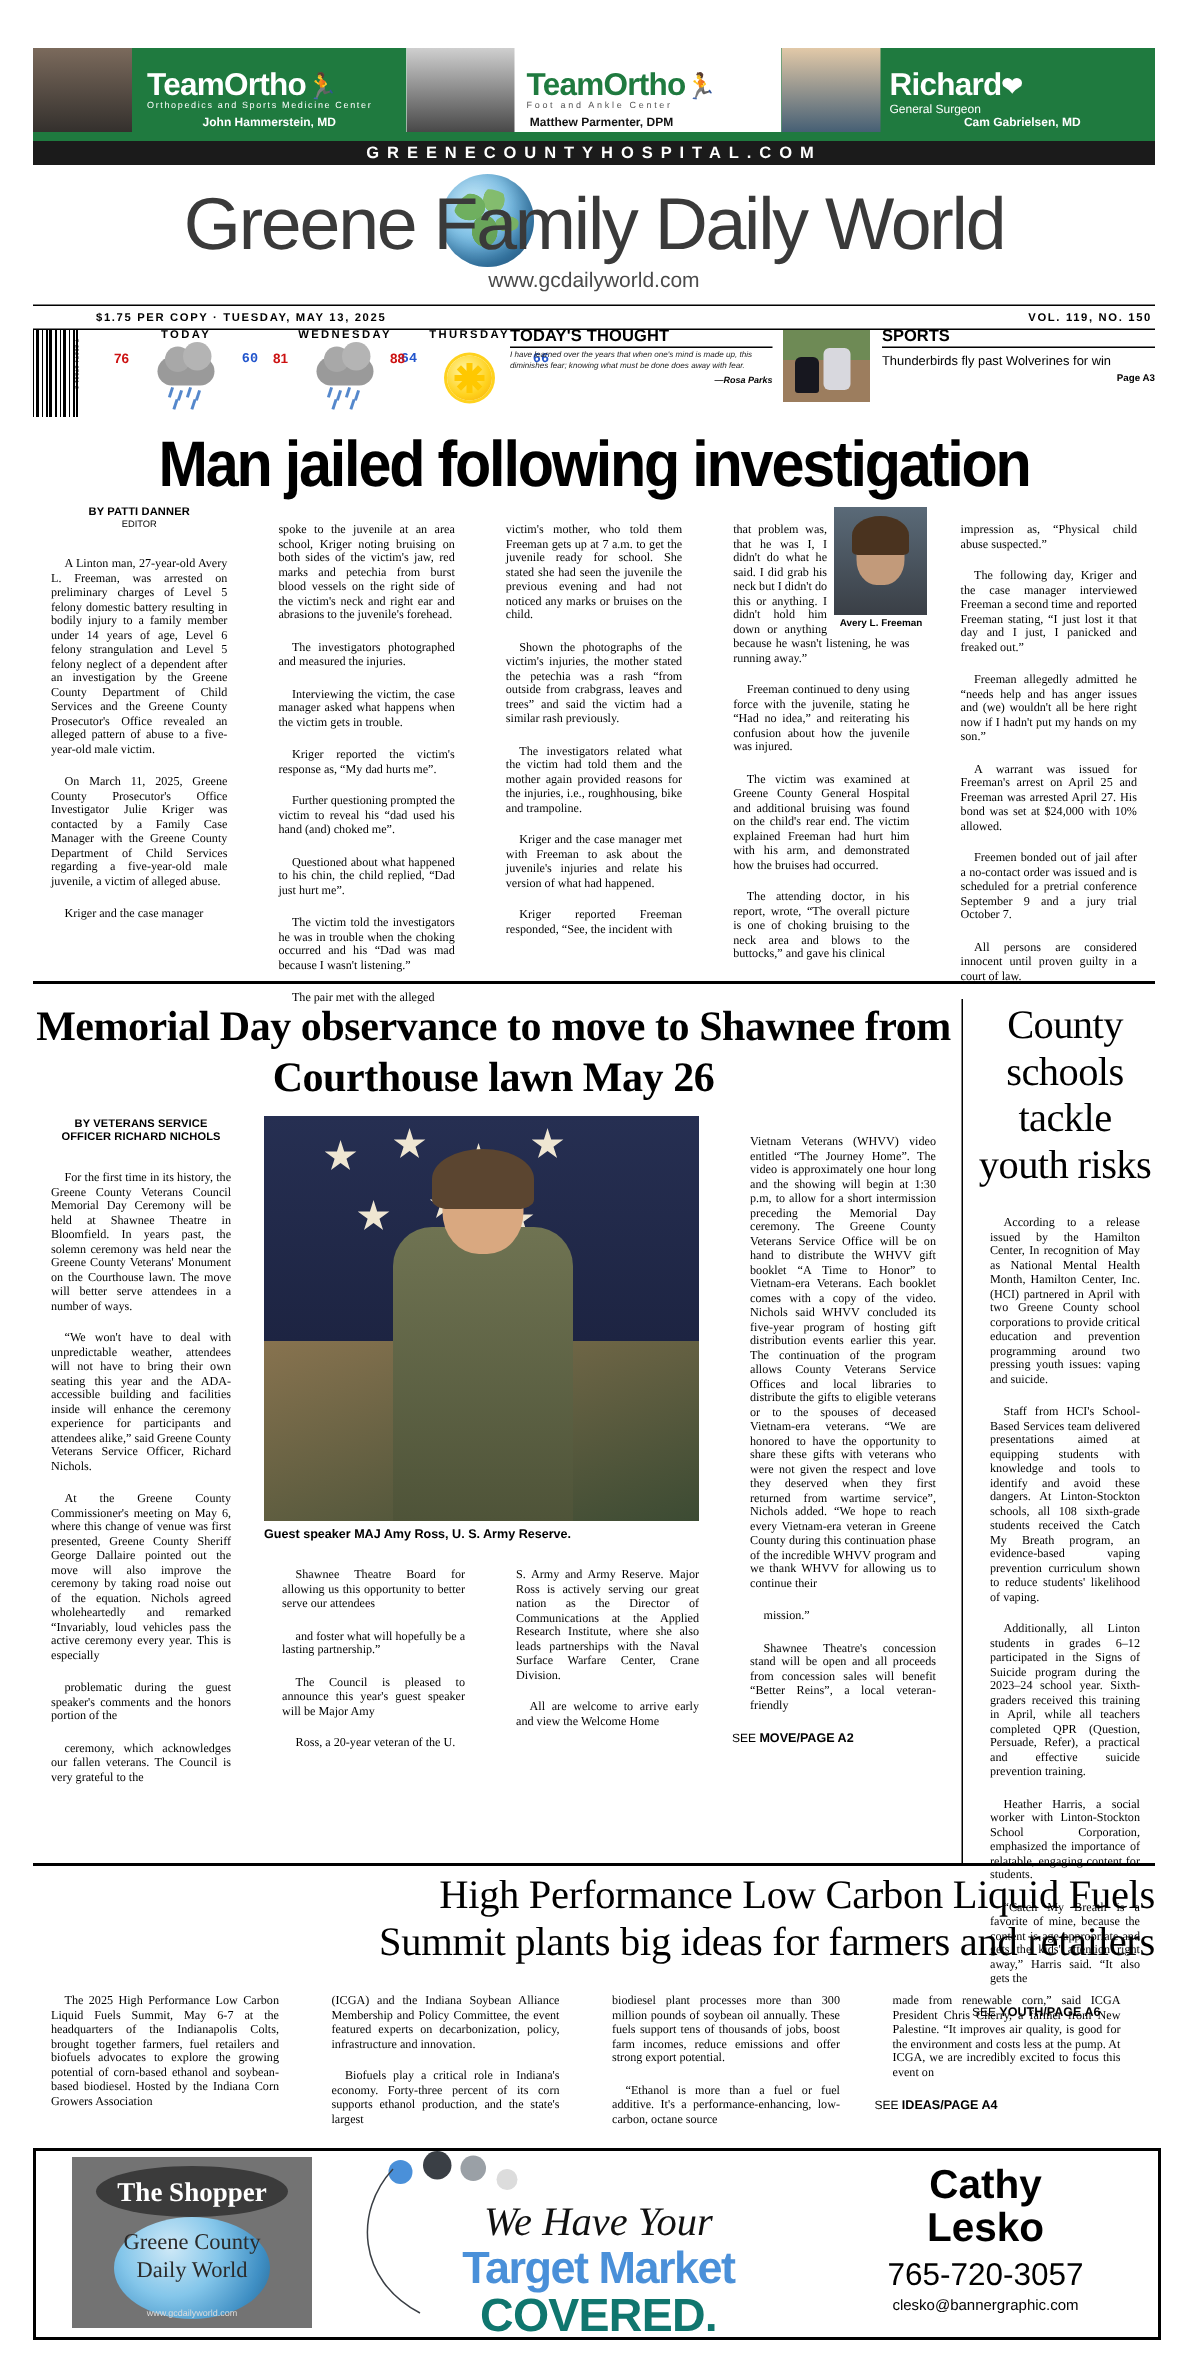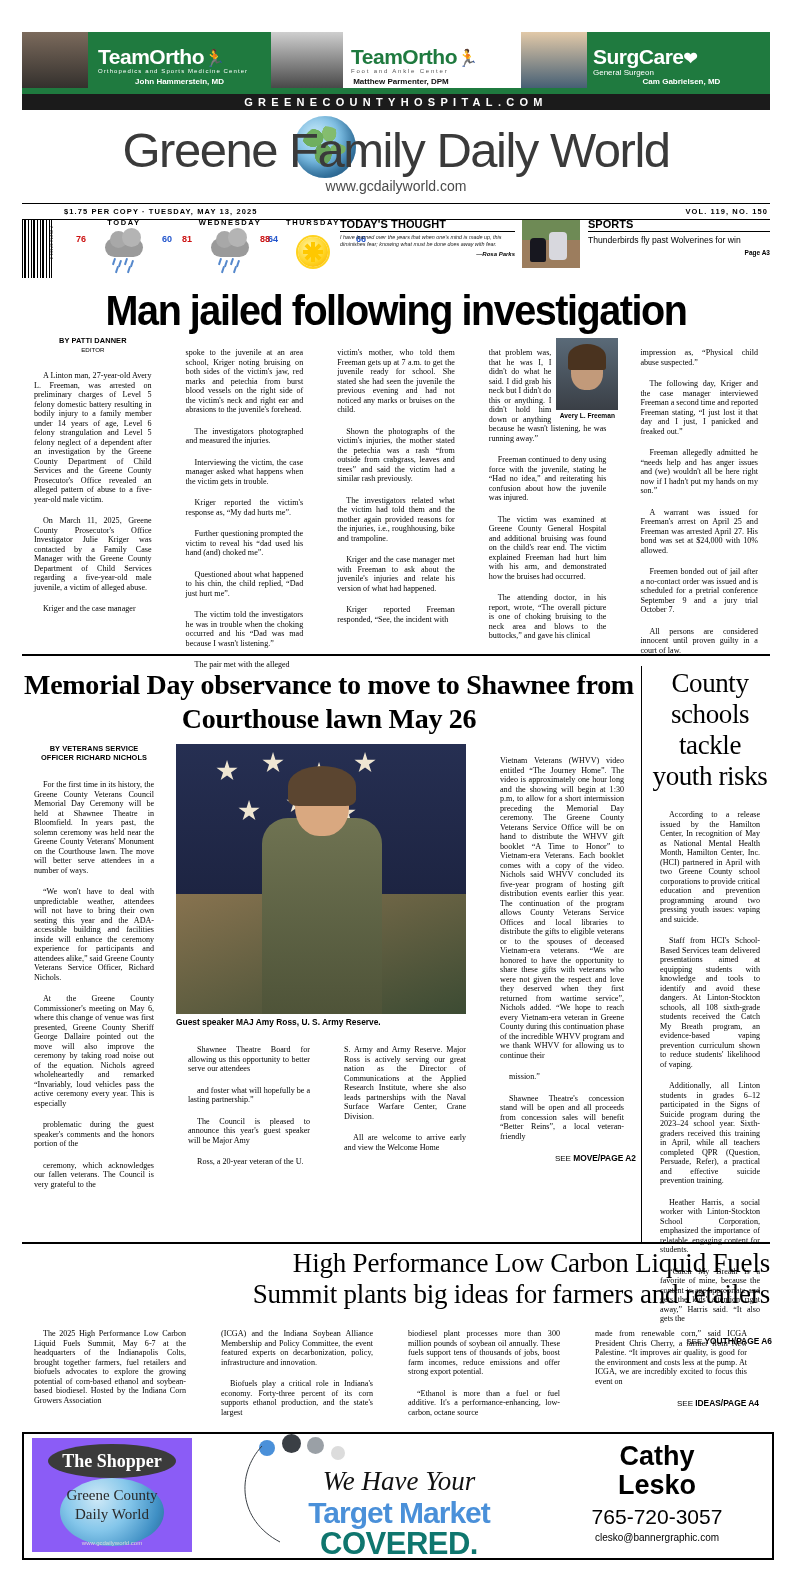--- a/index.html
+++ b/index.html
@@ -42,21 +42,21 @@
 
   
   .infobar{position:absolute;left:22px;top:218px;width:748px;height:66px;}
   .barcode{position:absolute;left:0;top:2px;width:30px;height:58px;
     background:repeating-linear-gradient(90deg,#000 0 1px,#fff 1px 2px,#000 2px 4px,#fff 4px 6px,#000 6px 7px,#fff 7px 9px);}
   .barcode .bnum{position:absolute;right:-1px;top:6px;font-size:3.5px;font-family:"Liberation Sans",sans-serif;
                  writing-mode:vertical-rl;letter-spacing:.5px;}
   .wx{position:absolute;top:0;width:100px;text-align:center;}
   .wx .day{font-family:"Liberation Sans",sans-serif;font-size:7.5px;font-weight:bold;letter-spacing:1.6px;}
   .wx .hi{position:absolute;left:2px;top:16px;color:#cc1111;font-family:"Liberation Sans",sans-serif;font-size:9px;font-weight:bold;}
-  .wx .lo{position:absolute;right:2px;top:16px;color:#2255cc;font-family:Liberation Sans, sans-serif;font-size:9px;font-weight:bold;}
+  .wx .lo{position:absolute;right:2px;top:16px;color:#2255cc;font-family:Liberation Mono, monospace;font-size:9px;font-weight:bold;}
   .ico{position:absolute;left:50%;transform:translateX(-50%);top:18px;width:46px;height:40px;}
   .cloud{position:absolute;left:4px;top:2px;width:38px;height:19px;background:#9a9a9a;border-radius:10px;}
   .cloud:before{content:"";position:absolute;left:5px;top:-7px;width:17px;height:17px;background:#a8a8a8;border-radius:50%;}
   .cloud:after{content:"";position:absolute;left:17px;top:-10px;width:19px;height:19px;background:#b4b4b4;border-radius:50%;}
   .rain i{position:absolute;width:1.5px;height:7px;background:#5588cc;transform:rotate(18deg);}
   .sun{position:absolute;left:8px;top:1px;width:30px;height:30px;border-radius:50%;
        background:radial-gradient(circle at 40% 35%,#fff6a8,#ffd21e 60%,#f5a800 100%);
        box-shadow:0 0 0 2px #ffd21e;}
   .sun i{position:absolute;left:50%;top:50%;width:4px;height:20px;margin:-10px 0 0 -2px;background:#ffc800;}
   .thought{position:absolute;left:318px;top:0;width:175px;}
@@ -102,38 +102,38 @@
     background:linear-gradient(160deg,#6f5a3d 0%,#8a7450 38%,#3c4b33 100%);}
   .flag{position:absolute;left:0;top:0;width:290px;height:150px;
     background:linear-gradient(#262f52,#1d2442);}
   .flag .star{position:absolute;width:22px;height:22px;background:#efe6d2;
     clip-path:polygon(50% 0,61% 35%,98% 35%,68% 57%,79% 91%,50% 70%,21% 91%,32% 57%,2% 35%,39% 35%);}
   .soldier{position:absolute;left:86px;top:74px;width:120px;height:200px;
     background:linear-gradient(#6f7352,#4e5338);border-radius:26px 26px 0 0;}
   .soldier:before{content:"";position:absolute;left:33px;top:-44px;width:54px;height:62px;border-radius:50% 50% 45% 45%;background:#d9a880;}
   .soldier:after{content:"";position:absolute;left:26px;top:-52px;width:68px;height:40px;border-radius:50% 50% 16% 16%;background:#5b4530;}
   .cap2{font-family:"Liberation Sans",sans-serif;font-size:8.4px;font-weight:bold;margin-top:3px;}
-  .seebox{font-family:"Liberation Sans",sans-serif;font-size:8px;text-align:right;margin-top:1px;}
+  .seebox{font-family:"Liberation Sans",sans-serif;font-size:8px;text-align:left;margin-top:1px;}
   .seebox b{font-size:8.4px;}
 
   
   .rail{position:absolute;left:648px;top:668px;width:124px;}
   .vline{position:absolute;left:641px;top:666px;width:0;height:576px;border-left:1px solid #000;}
   .hl-3{text-align:center;font-family:"Liberation Serif",serif;font-size:27px;line-height:31px;letter-spacing:-.4px;}
   .rail p.body{font-size:8.1px;line-height:9.5px;}
 
   
   .s3{position:absolute;left:22px;top:1248px;width:748px;}
   .hl-4{text-align:right;font-family:"Liberation Serif",serif;font-size:27px;line-height:31px;letter-spacing:-.2px;}
   .s3cols{display:flex;gap:11px;margin-top:7px;}
   .s3c{width:176px;}
 
   
   .botad{position:absolute;left:22px;top:1432px;width:748px;height:124px;border:2px solid #000;background:#fff;}
-  .shopper{position:absolute;left:8px;top:4px;width:160px;height:114px;background:#8b5cf6;}
+  .shopper{position:absolute;left:24px;top:4px;width:160px;height:114px;background:#737373;}
   .shopper .oval{position:absolute;left:16px;top:6px;width:128px;height:34px;border-radius:50%;background:#3b3b3b;
     color:#fff;text-align:center;line-height:34px;font-family:"Liberation Serif",serif;font-weight:bold;font-size:18px;}
   .shopper .globe2{position:absolute;left:28px;top:40px;width:104px;height:68px;border-radius:50%;
     background:radial-gradient(circle at 36% 30%,#cfe9f7 0%,#84c6ea 40%,#3f8fc4 75%,#27648f 100%);}
   .shopper .txt{position:absolute;left:0;top:48px;width:160px;text-align:center;color:#2a2a2a;
     font-family:"Liberation Serif",serif;font-size:15px;line-height:19px;}
   .shopper .small{position:absolute;left:0;bottom:6px;width:160px;text-align:center;color:#dcdcdc;font-size:6px;
     font-family:"Liberation Sans",sans-serif;}
   .target{position:absolute;left:225px;top:6px;width:300px;text-align:center;}
   .target .script{font-family:"Liberation Serif",serif;font-style:italic;font-size:27px;color:#111;margin-top:26px;}
@@ -166,21 +166,21 @@
       <div class="brand" style="left:80px;top:13px;font-size:21px;color:#1f7a3f;">
         <span>TeamOrtho</span><span style="font-size:17px;">🏃</span>
         <span class="sub" style="color:#555;letter-spacing:1.8px;">Foot and Ankle Center</span>
       </div>
       <div class="brandname" style="left:55px;width:150px;color:#111;">Matthew Parmenter, DPM</div>
     </div>
 
     <div class="seg" style="left:499px;width:249px;background:#1f7a3f;">
       <div class="photo" style="left:0;background:linear-gradient(#e2c9a8,#35546f);"></div>
       <div class="brand" style="left:72px;top:13px;font-size:21px;">
-        <span>SurgCare</span><span style="font-size:17px;">❤</span>
+        <span>Richard</span><span style="font-size:17px;">❤</span>
         <span class="sub" style="font-size:8px;letter-spacing:0;">General Surgeon</span>
       </div>
       <div class="brandname" style="left:72px;width:177px;">Cam Gabrielsen, MD</div>
     </div>
 
     <div class="urlbar">GREENECOUNTYHOSPITAL.COM</div>
   </div>
 
   <div class="masthead">
     <div style="position:relative;height:56px;">

